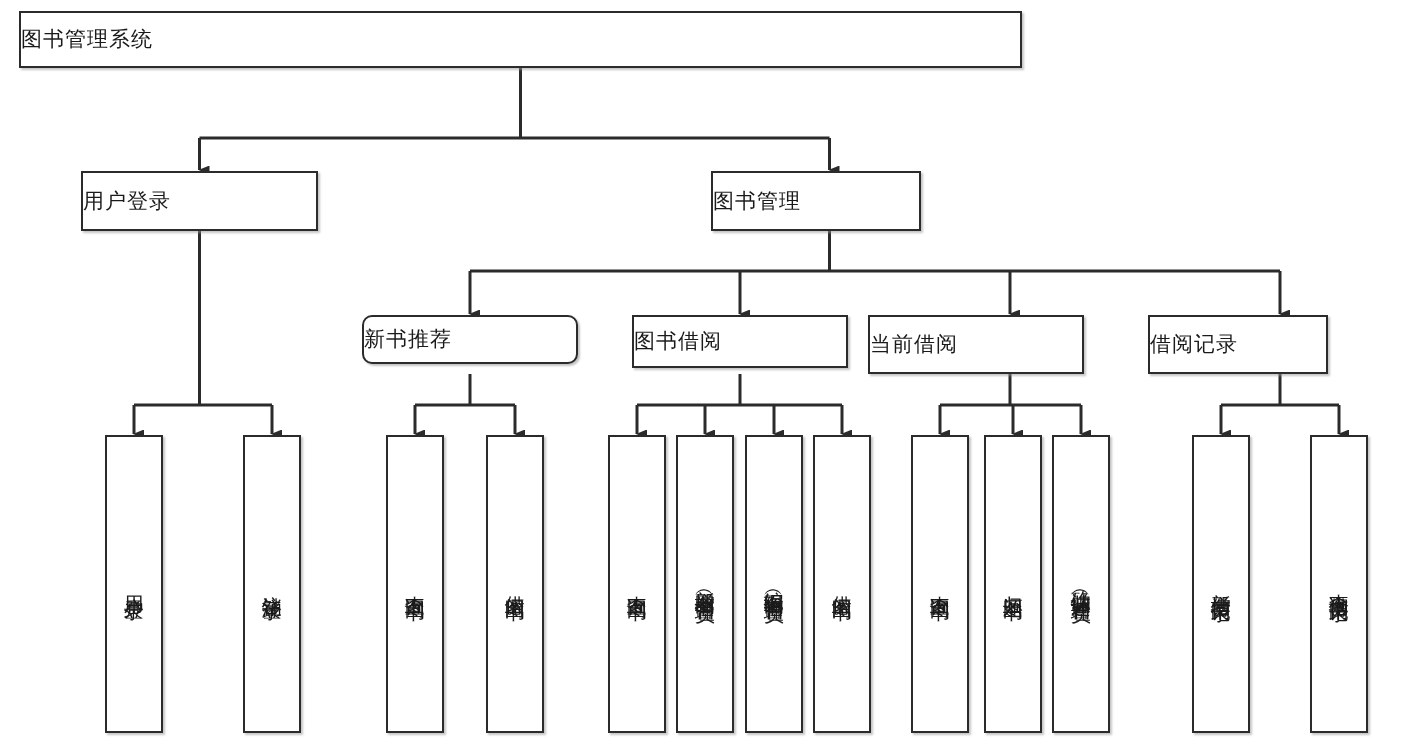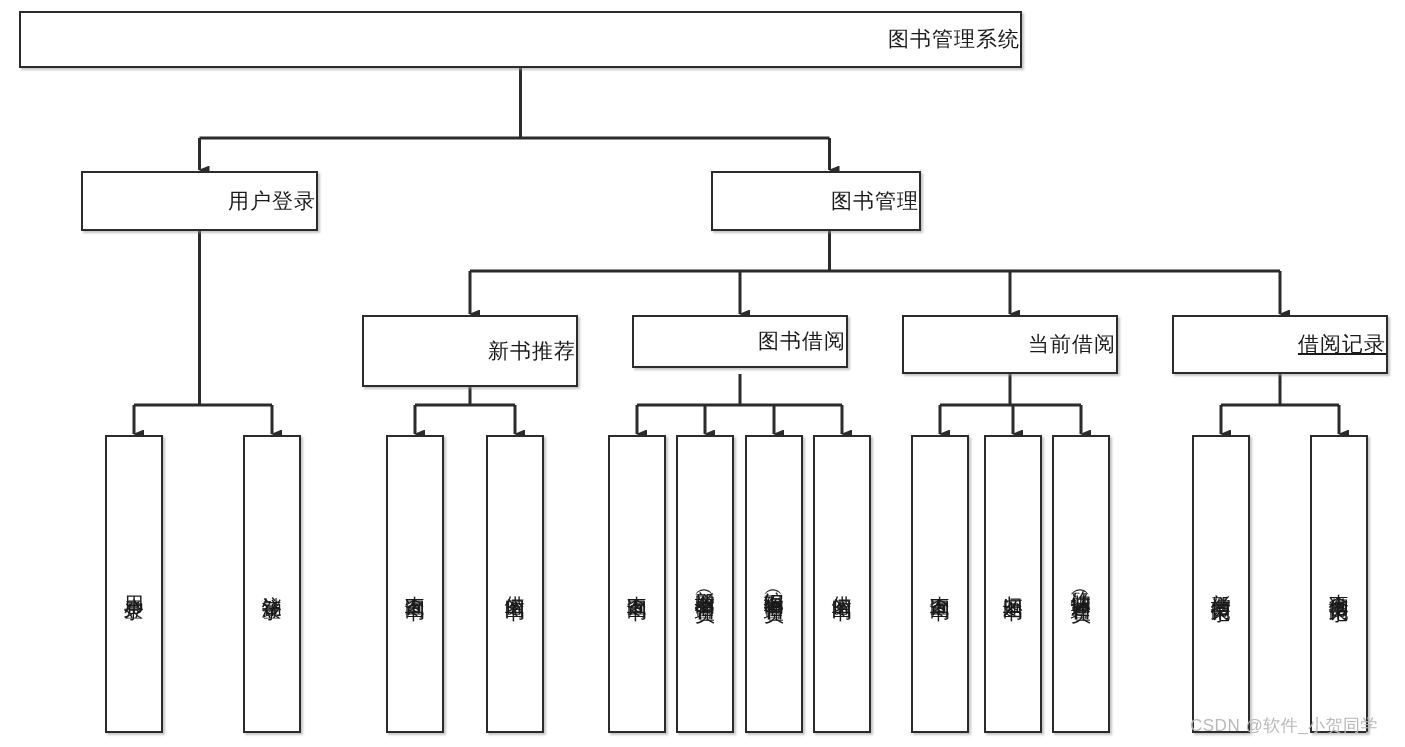--- a/index.html
+++ b/index.html
@@ -26,21 +26,21 @@
     pointer-events: none;
   }
   .node {
     position: absolute;
     box-sizing: border-box;
     background: #ffffff;
     border: 2px solid #2b2b2b;
     box-shadow: 2px 2px 2px rgba(150,150,150,0.55);
     display: flex;
     align-items: center;
-    justify-content: flex-end;
+    justify-content: flex-start;
     color: #1a1a1a;
   }
   .node-label {
     font-size: 21px;
     line-height: 1.18;
     letter-spacing: 1px;
     white-space: nowrap;
     text-align: center;
   }
   .node.leaf {
@@ -117,30 +117,30 @@
   <div id="node-layer">
       <div class="node" style="left: 19px; top: 11px; width: 1003px; height: 57px;">
         <span class="node-label">图书管理系统</span>
       </div>
       <div class="node" style="left: 81px; top: 171px; width: 237px; height: 60px;">
         <span class="node-label">用户登录</span>
       </div>
       <div class="node" style="left: 711px; top: 171px; width: 210px; height: 60px;">
         <span class="node-label">图书管理</span>
       </div>
-      <div class="node" style="left: 362px; top: 315px; width: 216px; height: 72px;">
+      <div class="node" style="left: 362px; top: 315px; width: 216px; height: 49px; border-radius: 10px;">
         <span class="node-label">新书推荐</span>
       </div>
       <div class="node" style="left: 632px; top: 315px; width: 216px; height: 53px;">
         <span class="node-label">图书借阅</span>
       </div>
-      <div class="node" style="left: 902px; top: 315px; width: 216px; height: 59px;">
+      <div class="node" style="left: 868px; top: 315px; width: 216px; height: 59px;">
         <span class="node-label">当前借阅</span>
       </div>
-      <div class="node" style="left: 1172px; top: 315px; width: 216px; height: 59px; text-decoration: underline;">
+      <div class="node" style="left: 1148px; top: 315px; width: 180px; height: 59px;">
         <span class="node-label">借阅记录</span>
       </div>
       <div class="node leaf" style="left: 105px; top: 435px; width: 58px; height: 298px;">
         <span class="node-label">用户登录</span>
       </div>
       <div class="node leaf" style="left: 243px; top: 435px; width: 58px; height: 298px;">
         <span class="node-label">注销登录</span>
       </div>
       <div class="node leaf" style="left: 386px; top: 435px; width: 58px; height: 298px;">
         <span class="node-label">查询图书</span>
@@ -169,14 +169,13 @@
       <div class="node leaf tall" style="left: 1052px; top: 435px; width: 58px; height: 298px;">
         <span class="node-label">确认归还（管理员）</span>
       </div>
       <div class="node leaf" style="left: 1192px; top: 435px; width: 58px; height: 298px;">
         <span class="node-label">新增借阅记录</span>
       </div>
       <div class="node leaf" style="left: 1310px; top: 435px; width: 58px; height: 298px;">
         <span class="node-label">查询借阅记录</span>
       </div>
     </div>
-  <div class="watermark" style="left: 1190px; top: 714px;">CSDN @软件_小贺同学</div>
 </div>
 
 </body></html>

